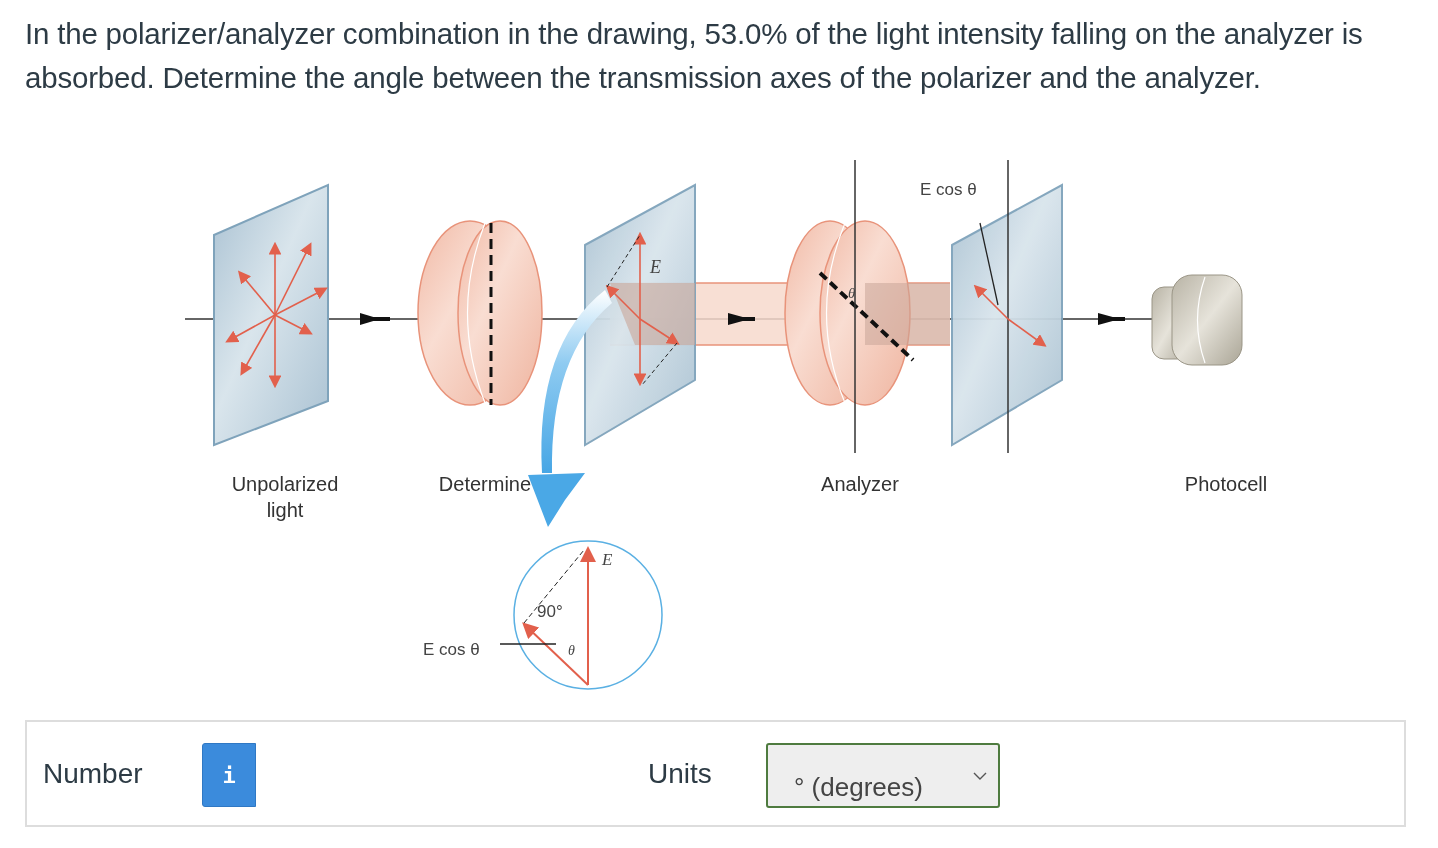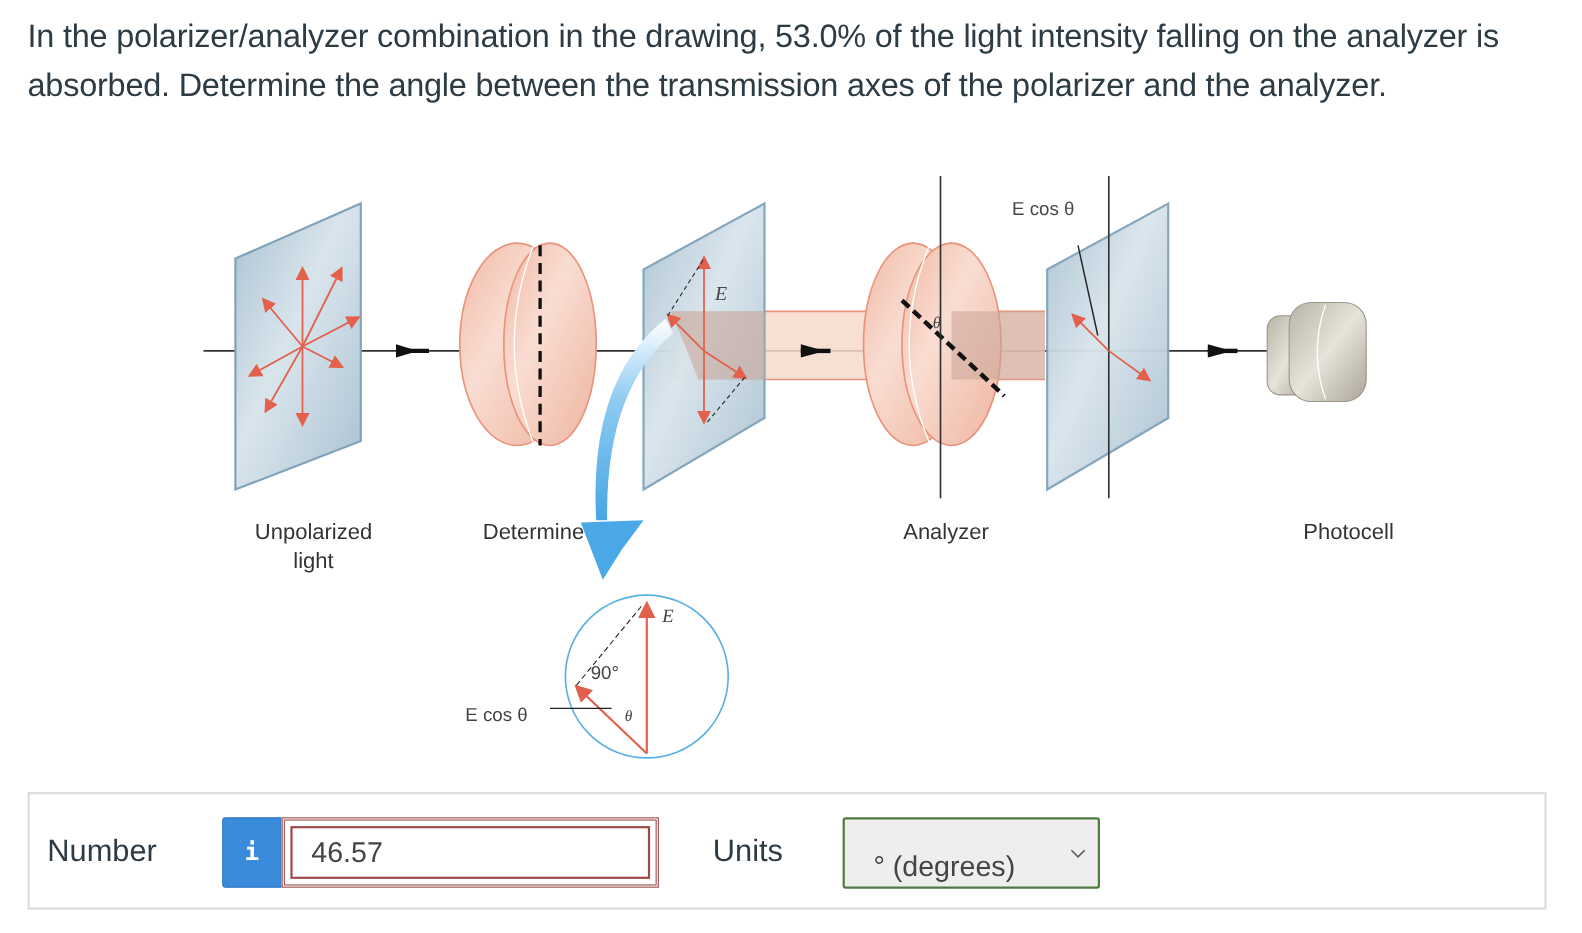--- a/index.html
+++ b/index.html
@@ -157,21 +157,20 @@
     <div>light</div>
   </div>
   <div class="fig-label" style="left:250px; top:316px; width:110px;">Determine</div>
   <div class="fig-label" style="left:625px; top:316px; width:110px;">Analyzer</div>
   <div class="fig-label" style="left:991px; top:316px; width:110px;">Photocell</div>
 </div>
 
 <div class="answer-box">
   <div class="lbl" style="left:16px; top:36px;">Number</div>
   <div class="info-btn">i</div>
-  <input class="num-input" type="text" value="46.57" style="">
   <div class="lbl" style="left:621px; top:36px;">Units</div>
   <div class="units-select">
     <span class="val">° (degrees)</span>
     <svg class="chev" viewBox="0 0 16 16">
       <path d="M2,5 L8,11 L14,5" fill="none" stroke="#555" stroke-width="1.4"></path>
     </svg>
   </div>
 </div>
 
 </body></html>

